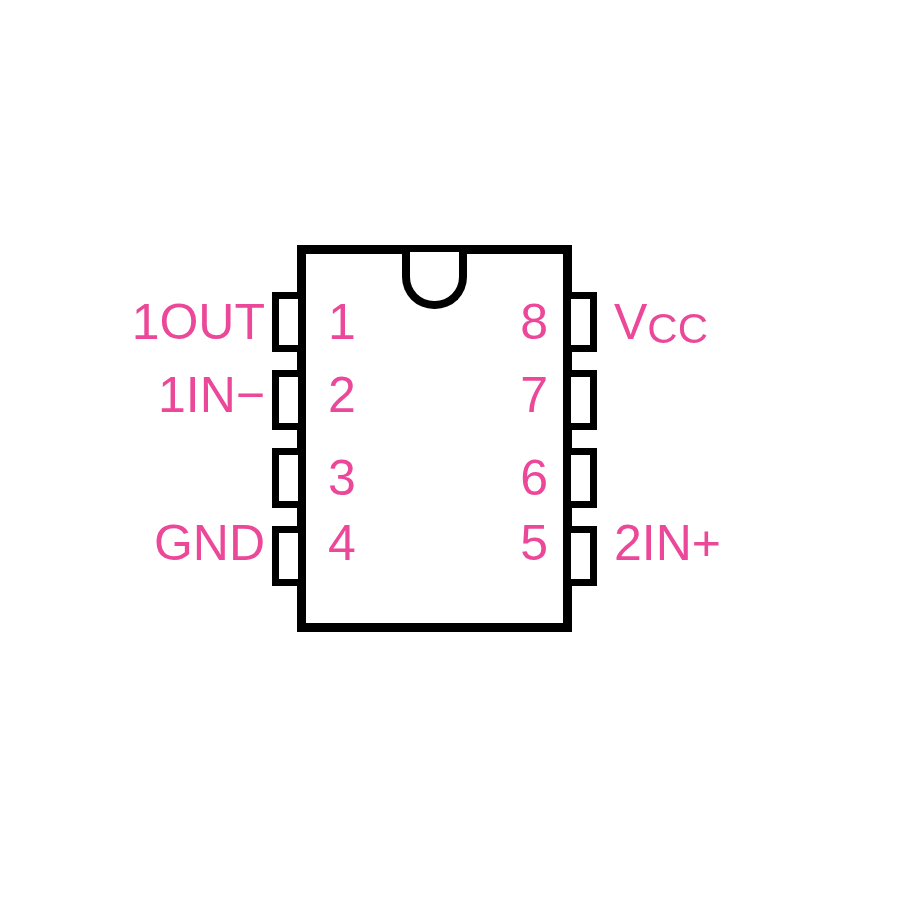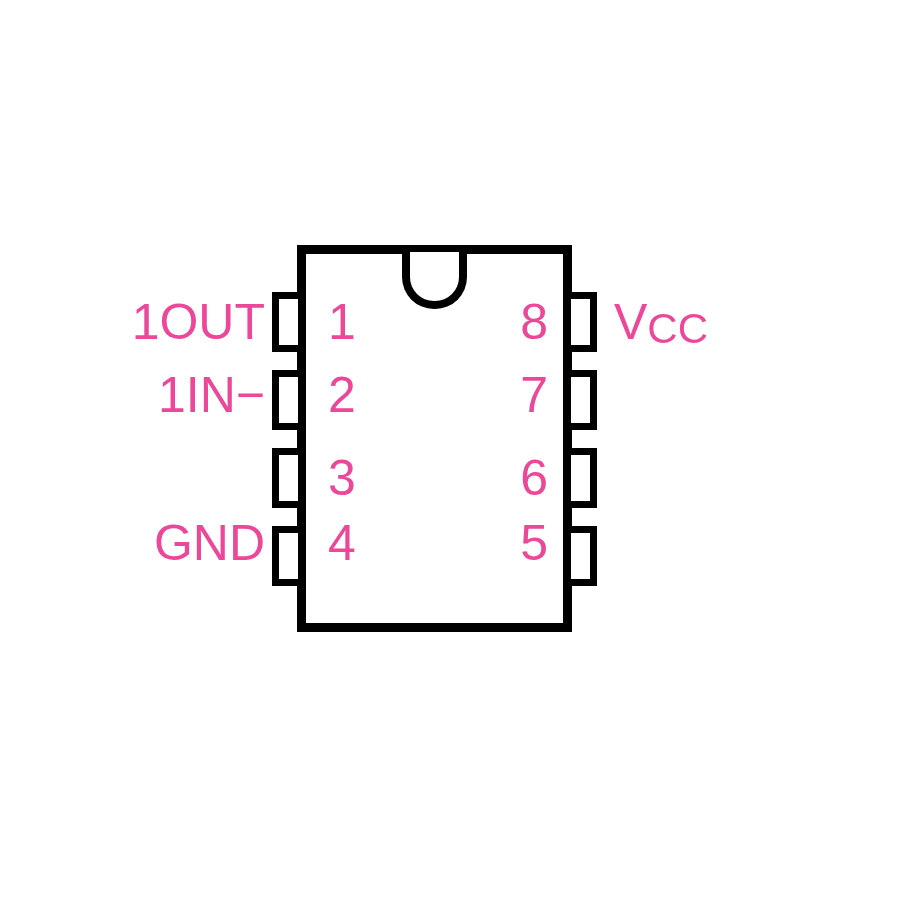--- a/index.html
+++ b/index.html
@@ -118,14 +118,15 @@
   <div class="txt left-digit r1">2</div>
   <div class="txt left-digit r2">3</div>
   <div class="txt left-digit r3">4</div>
 
   <div class="txt right-digit r0">8</div>
   <div class="txt right-digit r1">7</div>
   <div class="txt right-digit r2">6</div>
   <div class="txt right-digit r3">5</div>
 
   <div class="txt right-lbl r0"><span>V</span><span class="sub">CC</span></div>
+  <div class="txt right-lbl r3">2IN+</div>
 
 </div>
 
 </body></html>

